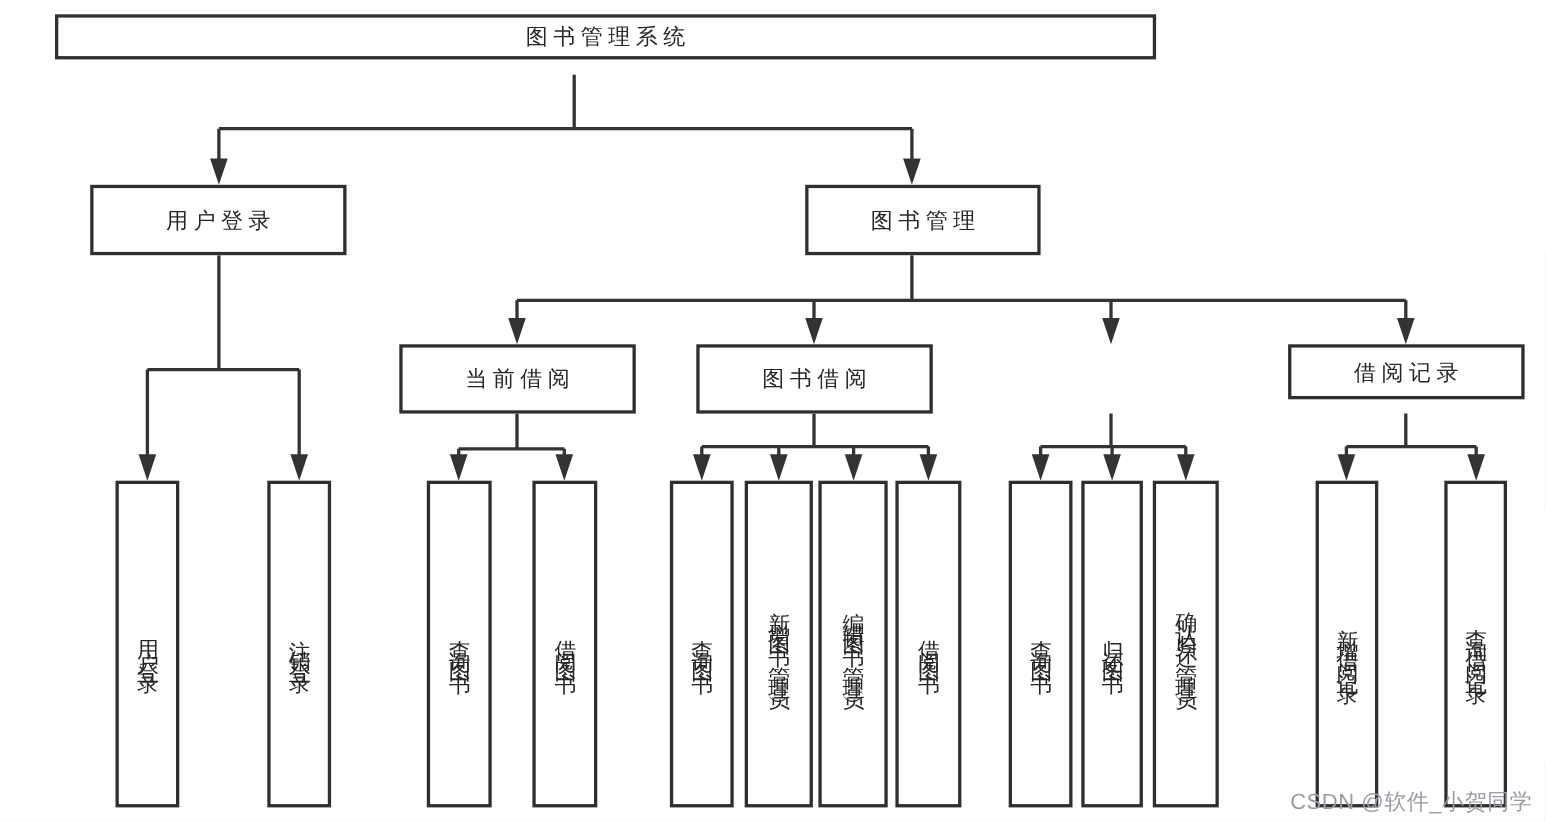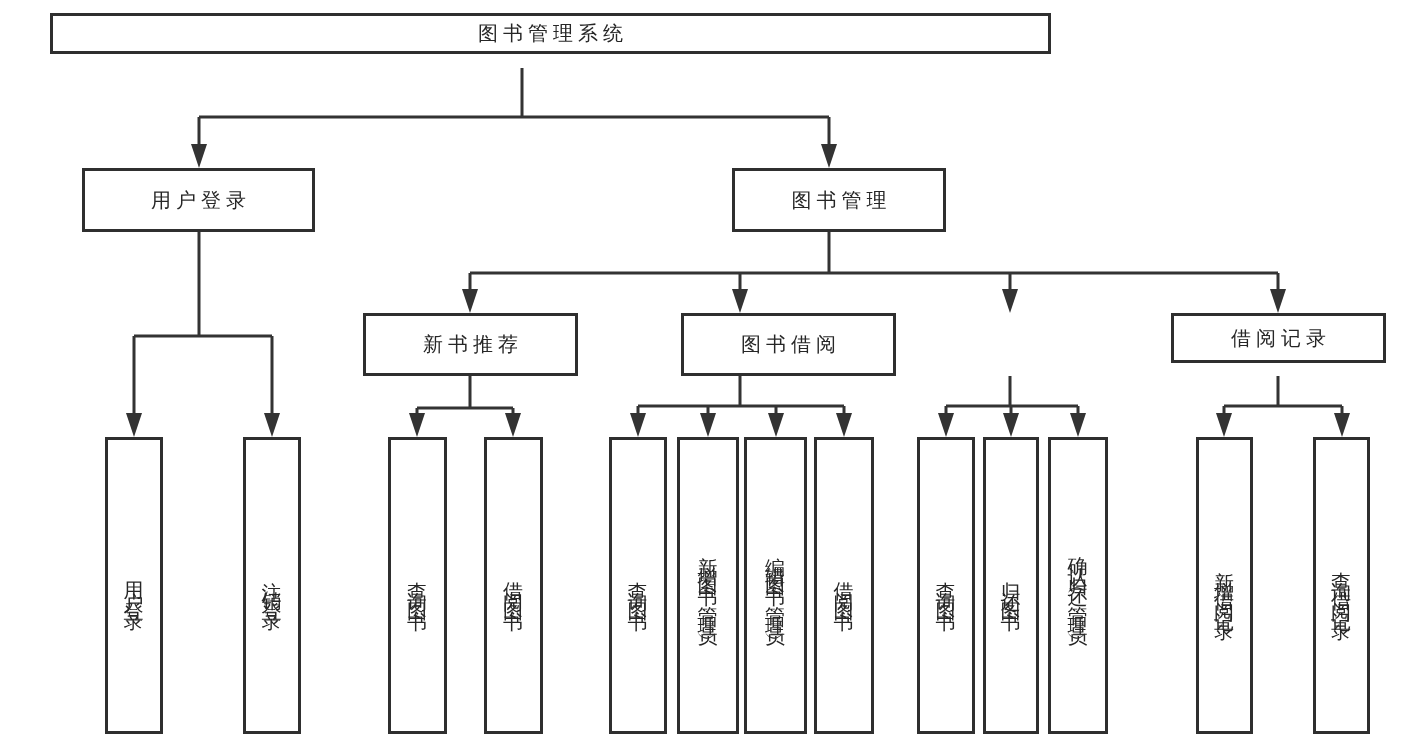--- a/index.html
+++ b/index.html
@@ -64,21 +64,21 @@
     line-height:1;
     white-space:nowrap;
   }
   
   #n-root{left:22px;top:13px;width:1001px;height:41px;margin-left:28px;}
   
   #n-login{left:82px;top:168px;width:233px;height:64px;}
   #n-mgmt{left:712px;top:168px;width:214px;height:64px;margin-left:20px;}
   
   #n-newbook{left:363px;top:313px;width:215px;height:63px;}
-  #n-borrow{left:633px;top:313px;width:215px;height:63px;margin-left:48px;}
+  #n-borrow{left:633px;top:313px;width:215px;height:63px;}
   #n-current{left:902px;top:313px;width:215px;height:63px;}
   #n-records{left:1171px;top:313px;width:215px;height:50px;}
   
   #n-l-login{left:105px;width:58px;}
   #n-l-logout{left:243px;width:58px;}
   #n-l-nbquery{left:388px;width:59px;}
   #n-l-nbborrow{left:484px;width:59px;}
   #n-l-bbquery{left:609px;width:58px;}
   #n-l-bbadd{left:677px;width:62px;}
   #n-l-bbedit{left:744px;width:63px;}
@@ -137,21 +137,21 @@
     <path d="M1278 376 V406 M1224 406 H1342 M1224 406 V420 M1342 406 V420"></path>
     <polygon points="1216,413 1232,413 1224,437"></polygon>
     <polygon points="1334,413 1350,413 1342,437"></polygon>
   </svg>
 
   <div class="node node-h" id="n-root">图书管理系统</div>
 
   <div class="node node-h" id="n-login">用户登录</div>
   <div class="node node-h" id="n-mgmt">图书管理</div>
 
-  <div class="node node-h" id="n-newbook">新书推荐</div>
+  <div class="node node-h" id="n-newbook">当前借阅</div>
   <div class="node node-h" id="n-borrow">图书借阅</div>
   <div class="node node-h" id="n-records">借阅记录</div>
 
   <div class="node node-v" id="n-l-login">
     <span class="vtext">用户登录</span>
   </div>
   <div class="node node-v" id="n-l-logout">
     <span class="vtext">注销登录</span>
   </div>
 
@@ -185,14 +185,15 @@
     <span class="vtext">确认归还（管理员）</span>
   </div>
 
   <div class="node node-v" id="n-l-bradd">
     <span class="vtext">新增借阅记录</span>
   </div>
   <div class="node node-v" id="n-l-brquery">
     <span class="vtext">查询借阅记录</span>
   </div>
 
+  <div class="watermark">CSDN @软件_小贺同学</div>
 
 </div>
 
 </body></html>

